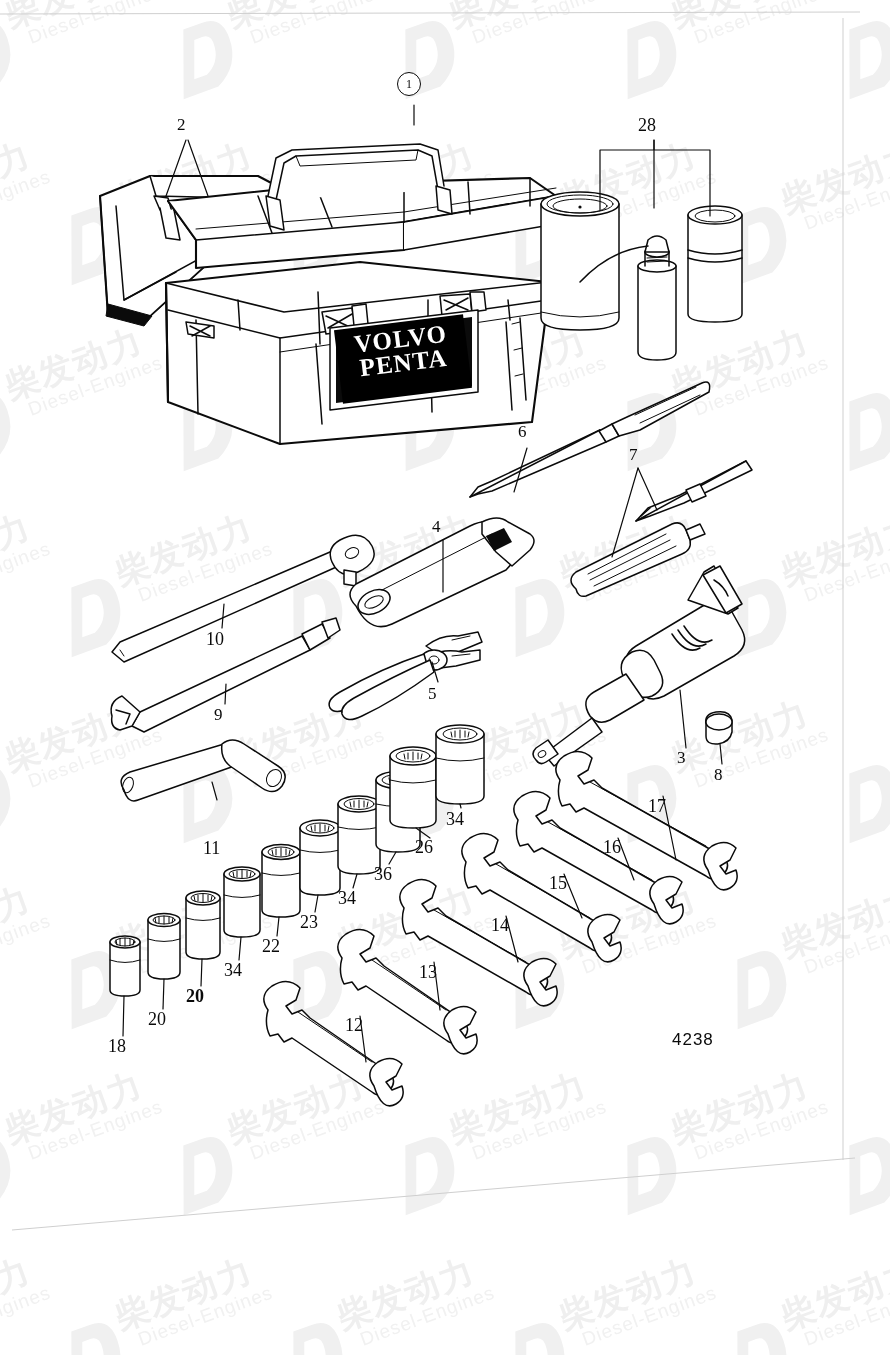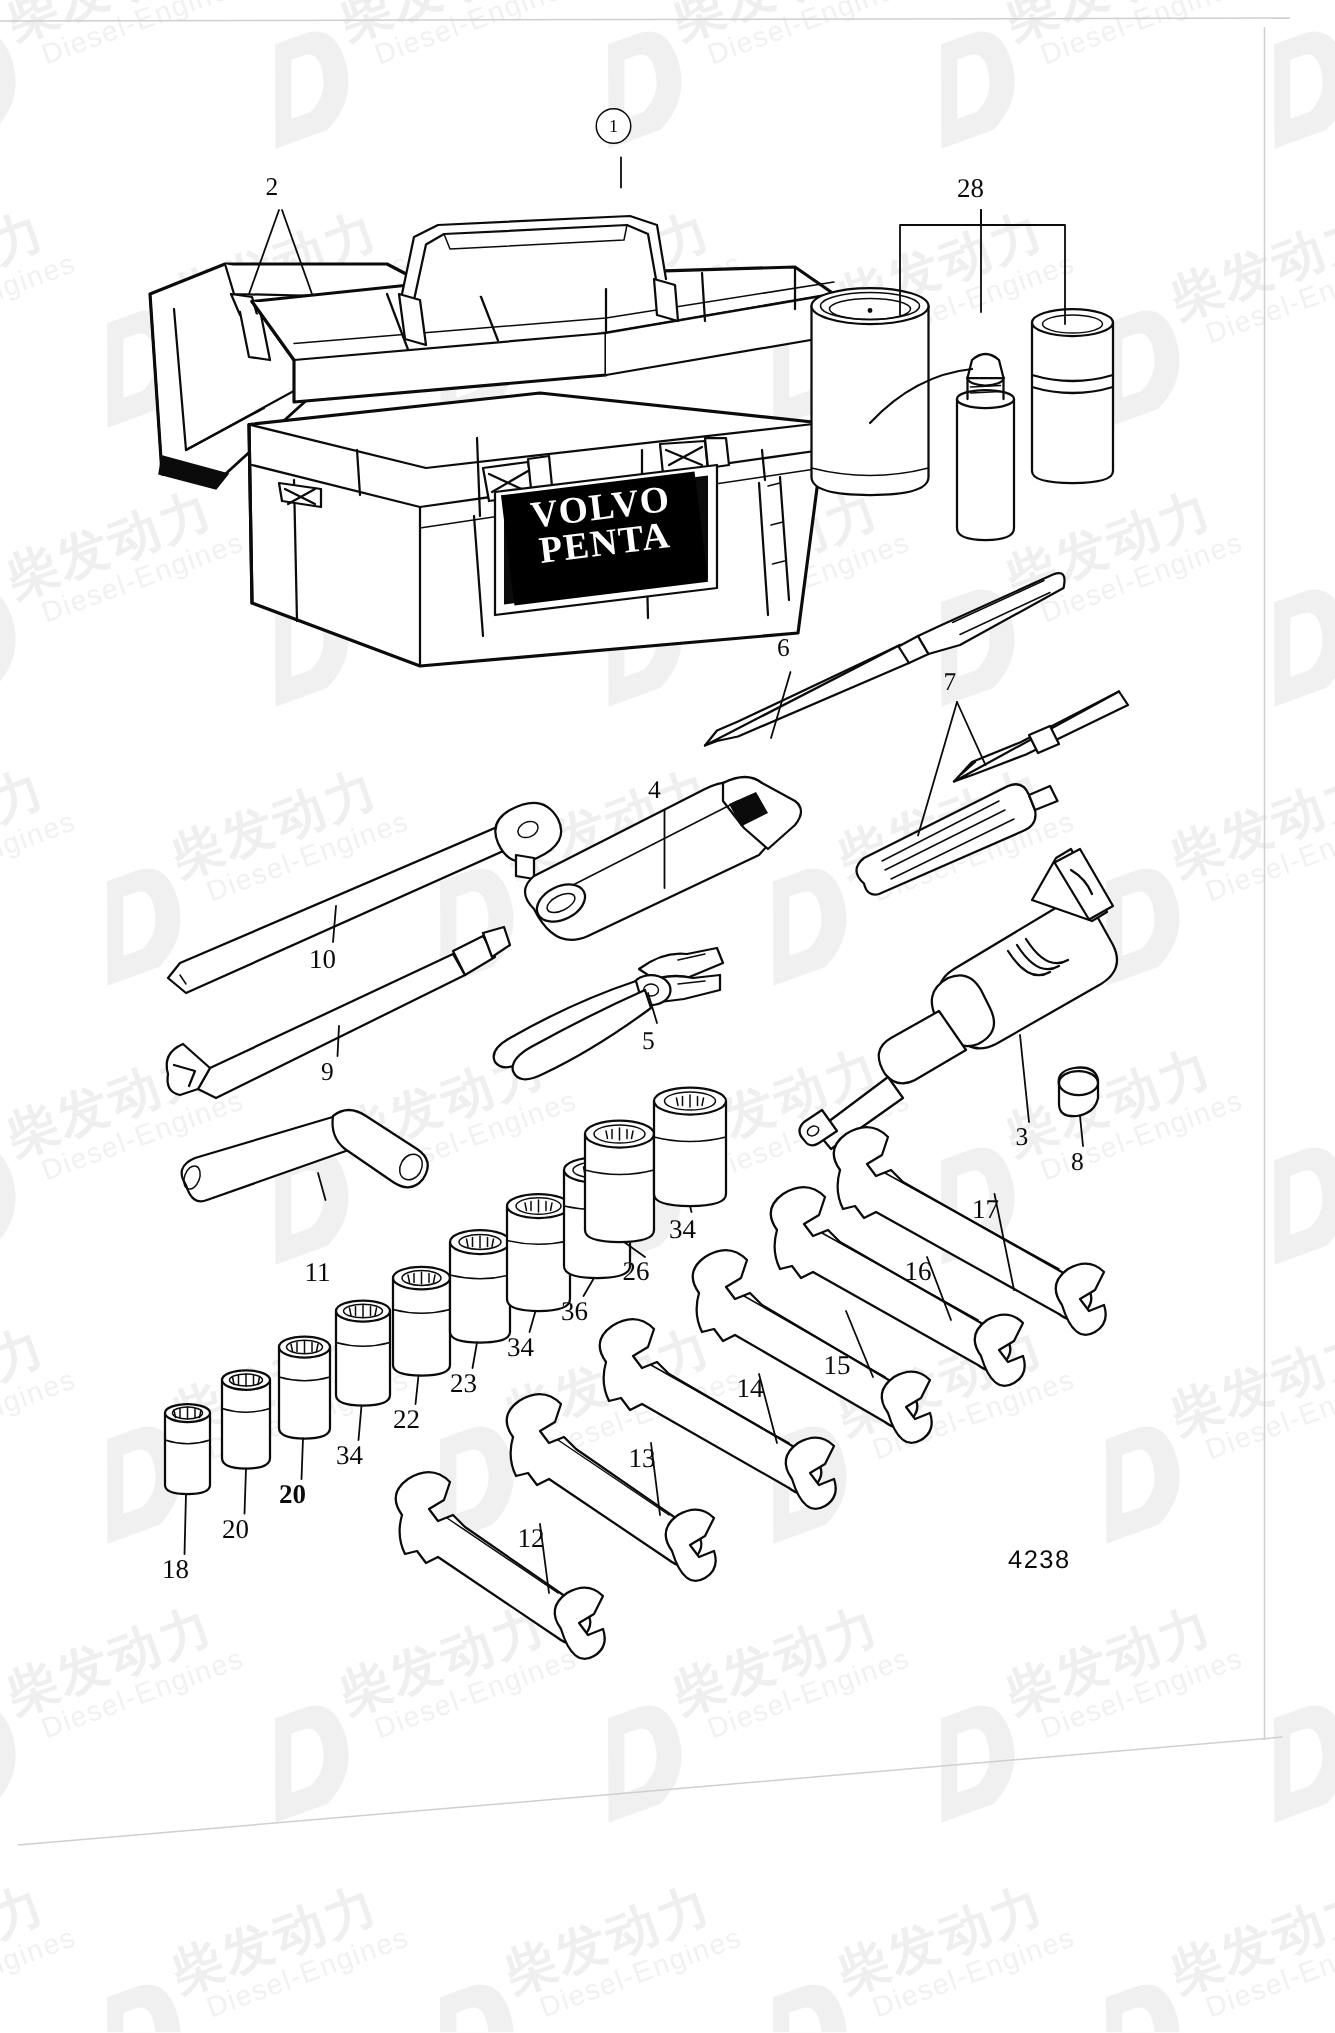--- a/index.html
+++ b/index.html
@@ -725,21 +725,21 @@
       <div class="callout" style="left: 428px; top: 685px;">5</div>
       <div class="callout" style="left: 214px; top: 706px;">9</div>
       <div class="callout" style="left: 677px; top: 749px;">3</div>
       <div class="callout" style="left: 714px; top: 766px;">8</div>
       <div class="callout big" style="left: 203px; top: 803px; margin-top: 36px;">11</div>
       <div class="callout big" style="left: 648px; top: 797px;">17</div>
       <div class="callout big" style="left: 446px; top: 810px;">34</div>
       <div class="callout big" style="left: 603px; top: 838px;">16</div>
       <div class="callout big" style="left: 415px; top: 838px;">26</div>
       <div class="callout big" style="left: 374px; top: 865px;">36</div>
-      <div class="callout big" style="left: 549px; top: 874px; margin-top: 27px;">15</div>
+      <div class="callout big" style="left: 549px; top: 874px;">15</div>
       <div class="callout big" style="left: 338px; top: 889px;">34</div>
       <div class="callout big" style="left: 300px; top: 913px;">23</div>
       <div class="callout big" style="left: 491px; top: 916px;">14</div>
       <div class="callout big" style="left: 262px; top: 937px;">22</div>
       <div class="callout big" style="left: 224px; top: 961px;">34</div>
       <div class="callout big" style="left: 419px; top: 963px;">13</div>
       <div class="callout big" style="left: 186px; top: 987px; font-weight: bold;">20</div>
       <div class="callout big" style="left: 148px; top: 1010px;">20</div>
       <div class="callout big" style="left: 345px; top: 1016px;">12</div>
       <div class="callout big" style="left: 108px; top: 1037px;">18</div>

